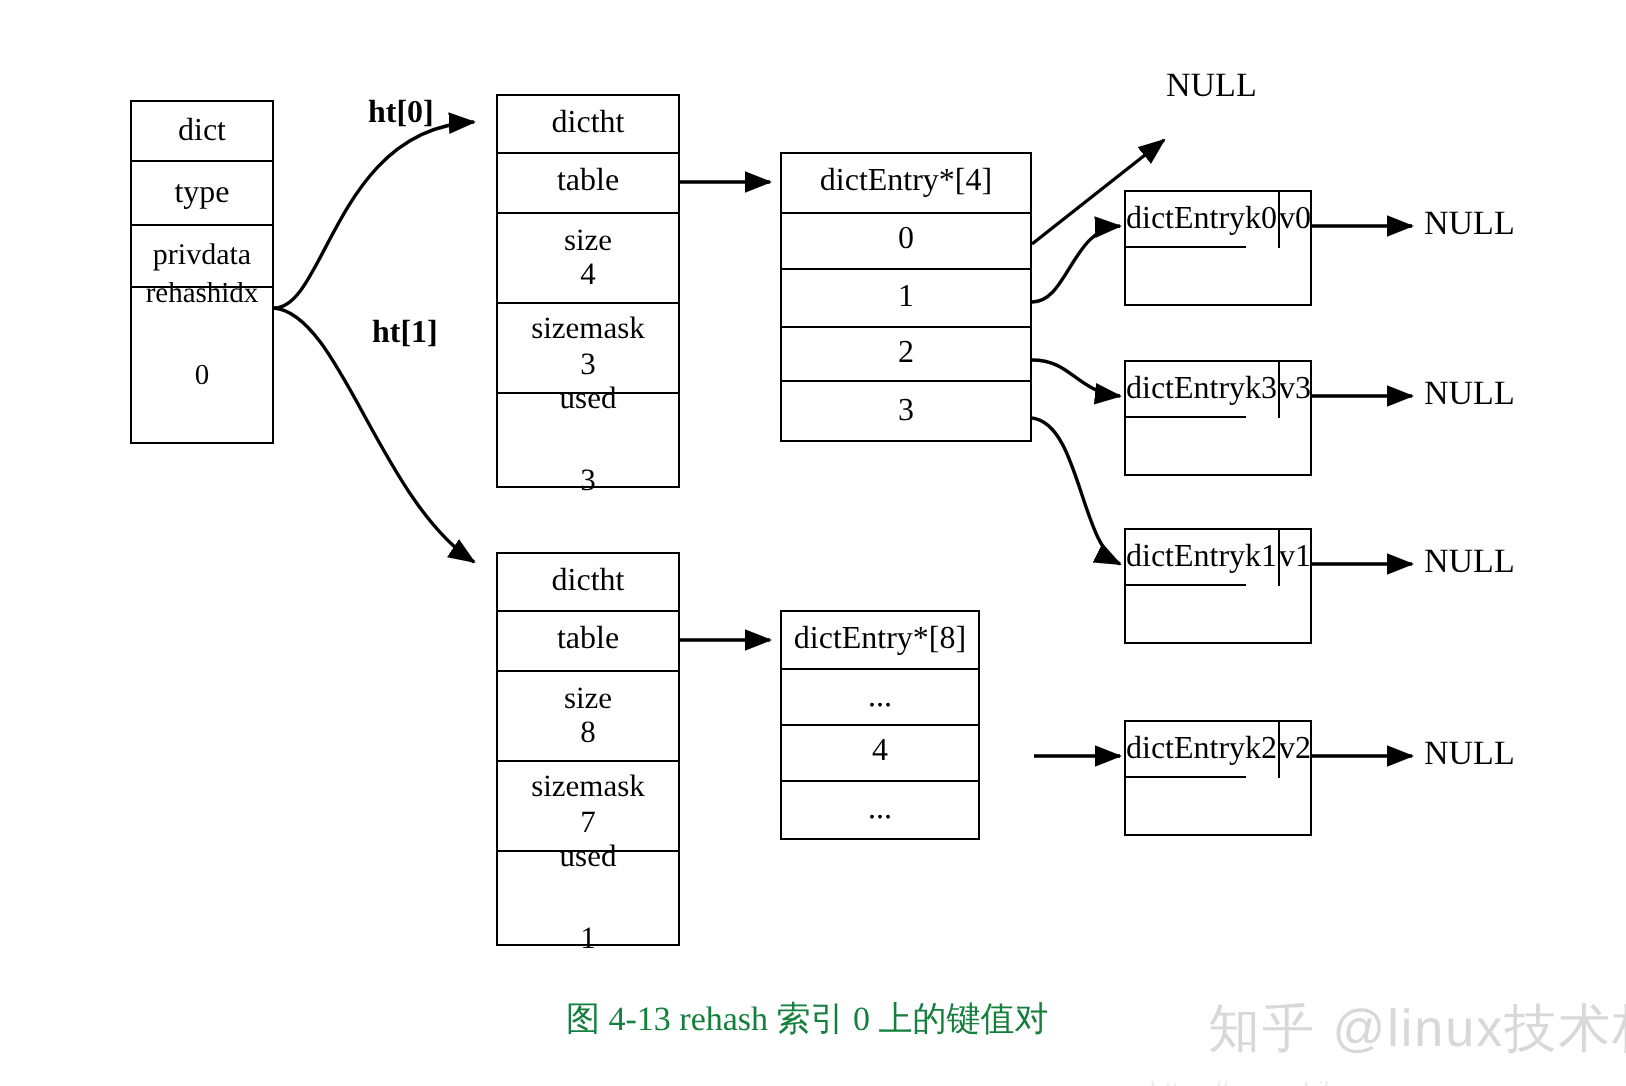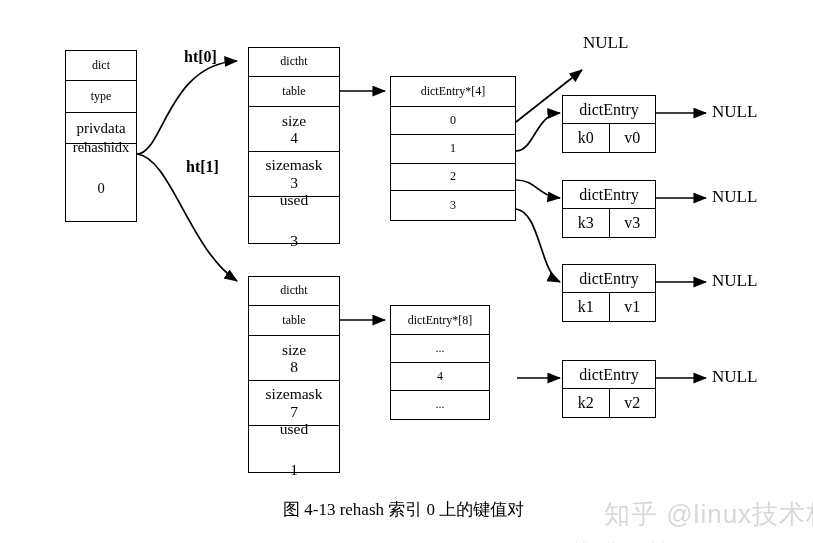--- a/index.html
+++ b/index.html
@@ -23,35 +23,35 @@
     display: flex;
     flex-direction: column;
   }
   .cell {
     border-bottom: 1.6px solid #000;
     box-sizing: border-box;
     display: flex;
     align-items: center;
     justify-content: center;
     text-align: center;
-    font-size: 12px;
+    font-size: 16px;
     line-height: 1.12;
     color: #000;
     white-space: pre-line;
     padding: 1px 2px;
   }
   .cell:last-child { border-bottom: none; gap: 24px; }
   .cell.two-line { font-size: 15.5px; }
   .entrybox {
     position: absolute;
     border: 1.6px solid #000;
     box-sizing: border-box;
     background: #fff;
     display: flex;
-    flex-direction: column;
+    flex-direction: row;
   }
   .entry-head {
     height: 50%;
     border-bottom: 1.6px solid #000;
     display: flex;
     align-items: center;
     justify-content: center;
     font-size: 16px;
     box-sizing: border-box;
   }
@@ -85,21 +85,21 @@
   svg.wires {
     position: absolute;
     left: 0; top: 0;
     width: 813px;
     height: 543px;
     pointer-events: none;
   }
   .caption {
     position: absolute;
     font-size: 17px;
-    color: #000000;
+    color: #15803d;
     white-space: nowrap;
     font-family: "Liberation Serif", "DejaVu Serif", serif;
   }
   .watermark {
     position: absolute;
     font-size: 26px;
     color: #d8d8d8;
     white-space: nowrap;
     font-family: "Liberation Sans", sans-serif;
     letter-spacing: 1px;

